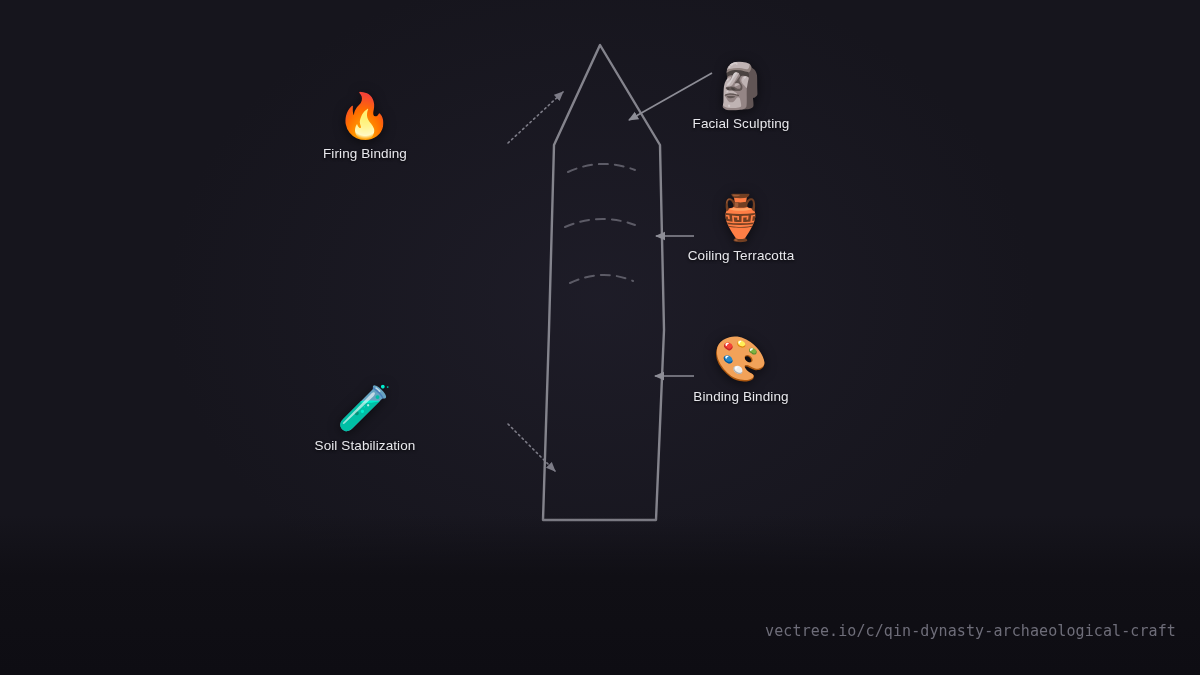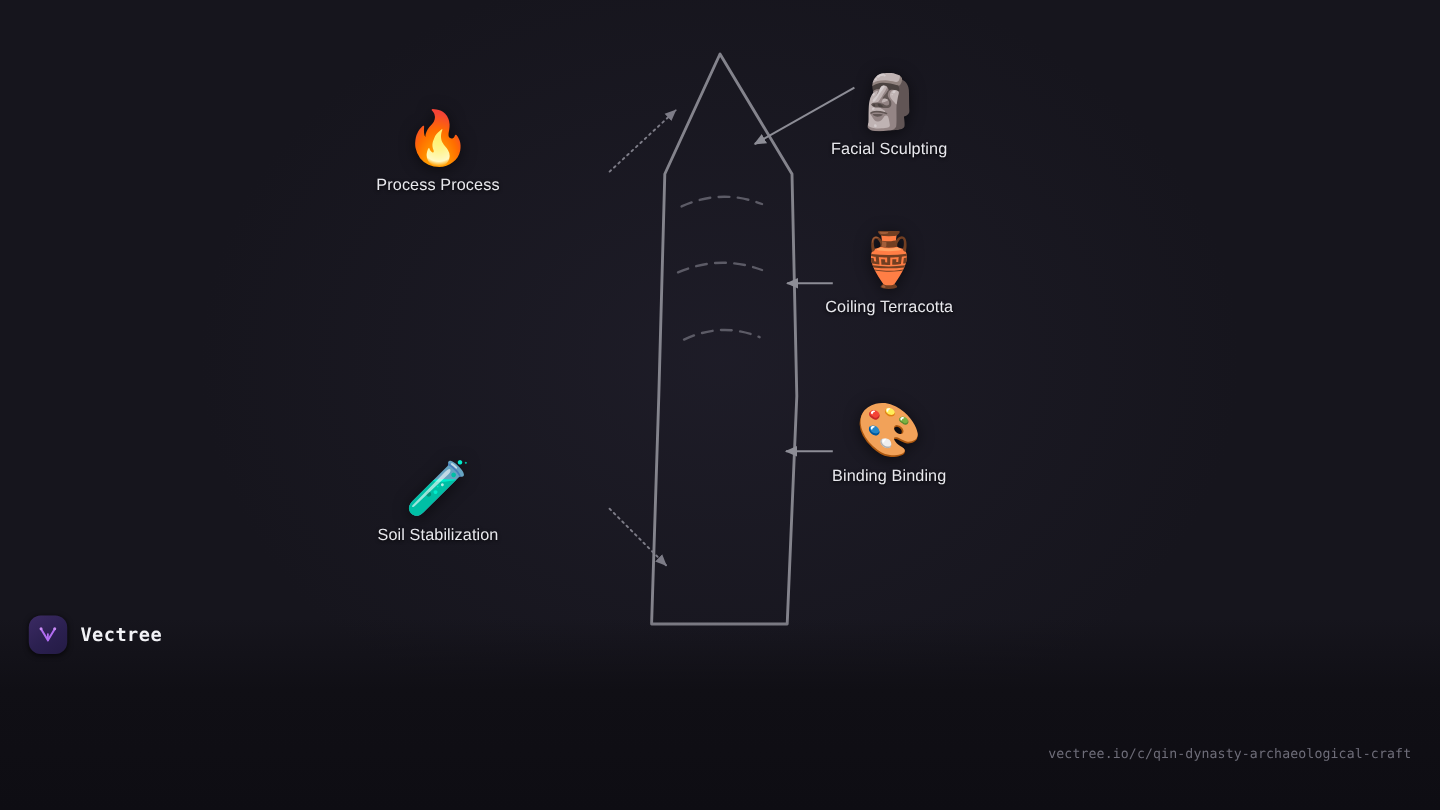--- a/index.html
+++ b/index.html
@@ -112,21 +112,21 @@
     line-height: 32px;
     color: #ffffff;
     letter-spacing: -0.2px;
     white-space: pre-line;
   }
   #site-url {
     position: absolute;
     right: 24px;
     top: 622px;
     font-family: "DejaVu Sans Mono", monospace;
-    font-size: 11px;
+    font-size: 15px;
     color: #6e6d79;
     letter-spacing: 0.1px;
   }
 </style>
 </head>
 <body>
 
 <div id="stage">
 
   <div id="bg-glow"></div>
@@ -158,21 +158,21 @@
     <line x1="712" y1="73" x2="629" y2="120" stroke="#8d8d96" stroke-width="1.7" marker-end="url(#ah-solid)"></line>
     <line x1="694" y1="236" x2="656" y2="236" stroke="#8d8d96" stroke-width="1.7" marker-end="url(#ah-solid)"></line>
     <line x1="694" y1="376" x2="655" y2="376" stroke="#8d8d96" stroke-width="1.7" marker-end="url(#ah-solid)"></line>
 
     <line x1="508" y1="143" x2="563" y2="92" stroke="#7d7c87" stroke-width="1.6" stroke-dasharray="1.6 3.4" stroke-linecap="round" marker-end="url(#ah-dot)"></line>
     <line x1="508" y1="424" x2="555" y2="471" stroke="#7d7c87" stroke-width="1.6" stroke-dasharray="1.6 3.4" stroke-linecap="round" marker-end="url(#ah-dot)"></line>
   </svg>
 
   <div class="node" id="node-firing">
     <span class="emoji">🔥</span>
-    <span class="node-label">Process Process</span>
+    <span class="node-label">Firing Binding</span>
   </div>
 
   <div class="node" id="node-soil">
     <span class="emoji">🧪</span>
     <span class="node-label">Soil Stabilization</span>
   </div>
 
   <div class="node" id="node-facial">
     <span class="emoji">🗿</span>
     <span class="node-label">Facial Sculpting</span>
@@ -183,28 +183,17 @@
     <span class="node-label">Coiling Terracotta</span>
   </div>
 
   <div class="node" id="node-pigment">
     <span class="emoji">🎨</span>
     <span class="node-label">Binding Binding</span>
   </div>
 
   <div id="bottom-band"></div>
 
-  <div id="brand">
-    <span id="brand-mark">
-      <svg width="20" height="20" viewBox="0 0 20 20" aria-hidden="true">
-        <path d="M4.2 5.2 L9.9 14.6 L15.6 5.2" fill="none" stroke="#b06cf0" stroke-width="1.7" stroke-linecap="round" stroke-linejoin="round"></path>
-        <circle cx="4.2" cy="5.0" r="1.25" fill="#c98af5"></circle>
-        <circle cx="15.6" cy="5.0" r="1.25" fill="#c98af5"></circle>
-        <path d="M9.9 14.6 L9.9 9.4" fill="none" stroke="#b06cf0" stroke-width="1.5" stroke-linecap="round"></path>
-      </svg>
-    </span>
-    <span id="brand-name">Vectree</span>
-  </div>
 
 
   <div id="site-url">vectree.io/c/qin-dynasty-archaeological-craft</div>
 
 </div>
 
 </body></html>

